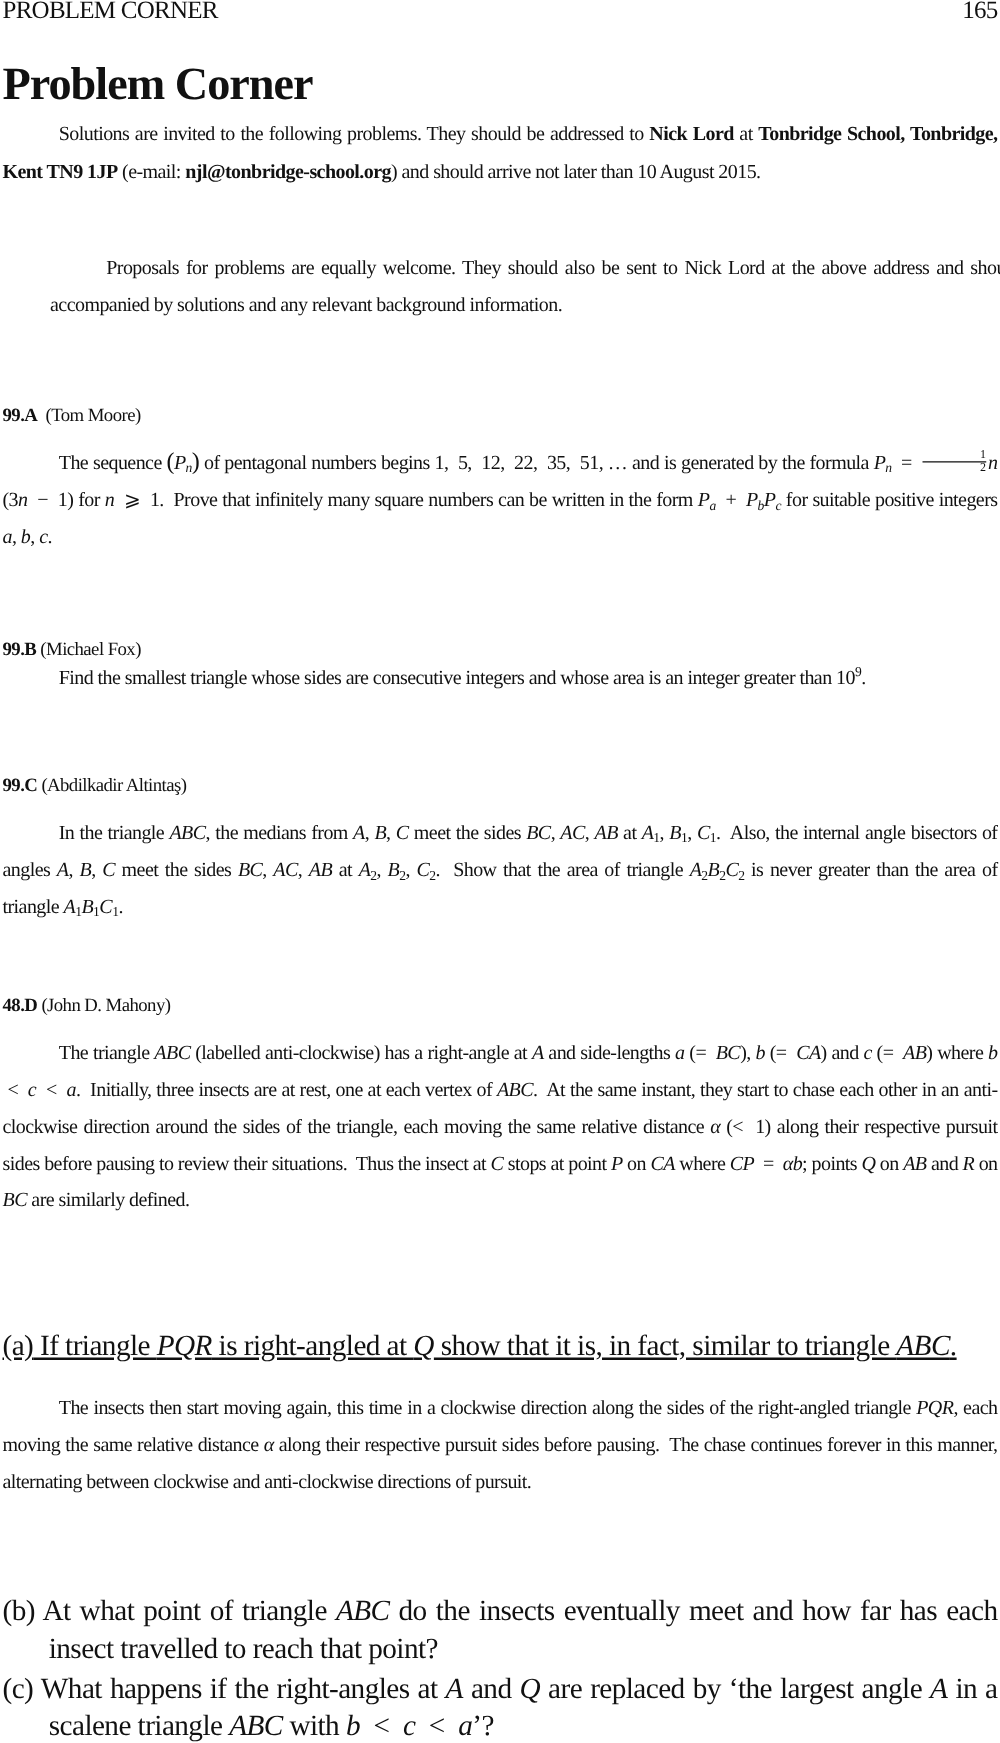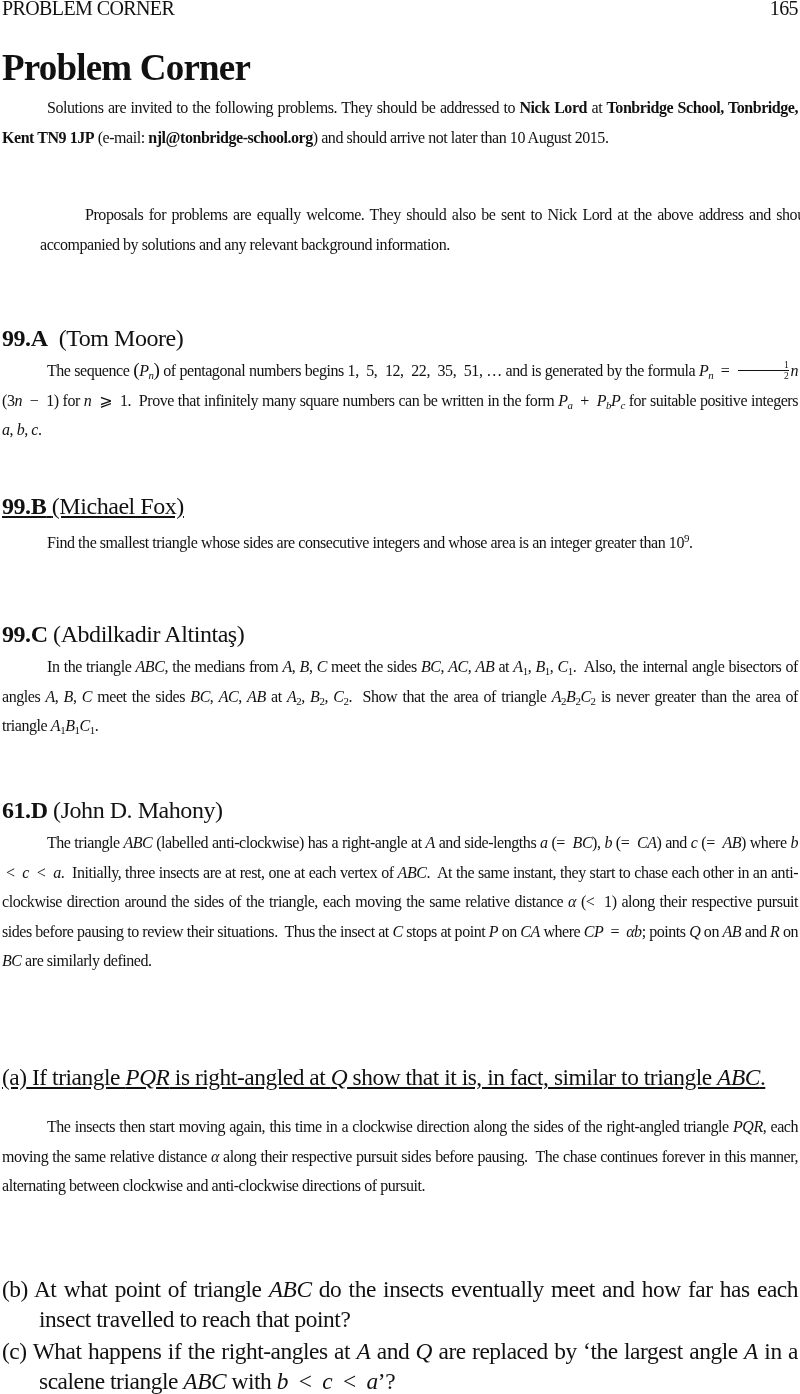--- a/index.html
+++ b/index.html
@@ -3,21 +3,21 @@
 <meta charset="utf-8">
 <style>
   html, body { margin:0; padding:0; background:#ffffff; }
   body { width:800px; height:1394px; overflow:hidden; font-family:"Liberation Serif","DejaVu Serif",serif; color:#111; }
   .page { position:relative; width:800px; }
   .running-head { position:absolute; top:-3px; left:2px; right:2px; height:24px; font-size:20px; letter-spacing:-0.6px; }
   .running-head .left { position:absolute; left:0; top:0; }
   .running-head .right { position:absolute; right:0; top:0; }
   h1 { position:absolute; left:2px; top:46px; margin:0; font-size:37px; font-weight:bold; letter-spacing:-0.8px; }
   .para { position:absolute; left:2px; width:796px; font-size:16px; line-height:29.5px; text-align:justify; text-indent:45px; letter-spacing:-0.45px; word-spacing:0px; margin:0; }
-  .ph { position:absolute; left:2px; font-size:24px; letter-spacing:-0.45px; margin:0;text-align:center; }
+  .ph { position:absolute; left:2px; font-size:15px; letter-spacing:-0.45px; margin:0;text-align:center; }
   .ph b { font-weight:bold; }
   i { font-style:italic; }
   sub { font-size:0.68em; vertical-align:-0.25em; line-height:0; }
   sup { font-size:0.68em; vertical-align:0.55em; line-height:0; }
   .frac { display:inline-block; vertical-align:middle; font-size:0.6em; text-align:center; line-height:1; margin:0 1px; position:relative; top:-2px; }
   .frac span { display:block; }
   .frac .num { border-bottom:1px solid #111; padding:0 1px; }
   .item { position:absolute; left:2px; width:796px; font-size:23.4px; line-height:29.5px; letter-spacing:-0.45px; text-align:justify; padding-left:37px; text-indent:-37px; box-sizing:border-box; }
   .bigparen { font-size:1.2em; line-height:0; }
 </style>
@@ -33,27 +33,27 @@
 
   <h1>Problem Corner</h1>
 
   <p class="para" style="top:93px;"><span>Solutions are invited to the following problems.  They should be addressed to </span><b>Nick Lord</b><span> at </span><b>Tonbridge School, Tonbridge, Kent TN9 1JP</b><span> (e-mail: </span><b>njl@tonbridge-school.org</b><span>) and should arrive not later than 10 August 2015.</span></p>
 
   <p class="para" style="top:200px;margin-left:38px;">Proposals for problems are equally welcome.  They should also be sent to Nick Lord at the above address and should be accompanied by solutions and any relevant background information.</p>
 
   <p class="ph" style="top:325px;"><b>99.A</b>&nbsp; <span>(Tom Moore)</span></p>
   <p class="para" style="top:356px;">The sequence <span class="bigparen">(</span><i>P<sub>n</sub></i><span class="bigparen">)</span> of pentagonal numbers begins 1,&nbsp; 5,&nbsp; 12,&nbsp; 22,&nbsp; 35,&nbsp; 51, … and is generated by the formula <i>P<sub>n</sub></i> &nbsp;= &nbsp;<span class="frac"><span class="num">1</span><span>2</span></span><i>n</i> (3<i>n</i> &nbsp;− &nbsp;1) for <i>n</i> &nbsp;⩾ &nbsp;1.&nbsp; Prove that infinitely many square numbers can be written in the form <i>P<sub>a</sub></i> &nbsp;+ &nbsp;<i>P<sub>b</sub>P<sub>c</sub></i> for suitable positive integers <i>a</i>, <i>b</i>, <i>c</i>.</p>
 
-  <p class="ph" style="top:493px;text-decoration:underline;"><b>99.B</b> <span>(Michael Fox)</span></p>
+  <p class="ph" style="top:512px;"><b>99.B</b> <span>(Michael Fox)</span></p>
   <p class="para" style="top:528px;">Find the smallest triangle whose sides are consecutive integers and whose area is an integer greater than 10<sup>9</sup>.</p>
 
   <p class="ph" style="top:621px;"><b>99.C</b> <span>(Abdilkadir Altintaş)</span></p>
   <p class="para" style="top:652px;">In the triangle <i>ABC</i>, the medians from <i>A</i>, <i>B</i>, <i>C</i> meet the sides <i>BC</i>, <i>AC</i>, <i>AB</i> at <i>A</i><sub>1</sub>, <i>B</i><sub>1</sub>, <i>C</i><sub>1</sub>.&nbsp; Also, the internal angle bisectors of angles <i>A</i>, <i>B</i>, <i>C</i> meet the sides <i>BC</i>, <i>AC</i>, <i>AB</i> at <i>A</i><sub>2</sub>, <i>B</i><sub>2</sub>, <i>C</i><sub>2</sub>.&nbsp; Show that the area of triangle <i>A</i><sub>2</sub><i>B</i><sub>2</sub><i>C</i><sub>2</sub> is never greater than the area of triangle <i>A</i><sub>1</sub><i>B</i><sub>1</sub><i>C</i><sub>1</sub>.</p>
 
-  <p class="ph" style="top:797px;"><b>61.D</b> <span>(John D. Mahony)</span></p>
+  <p class="ph" style="top:797px;"><b>48.D</b> <span>(John D. Mahony)</span></p>
   <p class="para" style="top:828px;">The triangle <i>ABC</i> (labelled anti-clockwise) has a right-angle at <i>A</i> and side-lengths <i>a</i> (= &nbsp;<i>BC</i>), <i>b</i> (= &nbsp;<i>CA</i>) and <i>c</i> (= &nbsp;<i>AB</i>) where <i>b</i> &nbsp;&lt; &nbsp;<i>c</i> &nbsp;&lt; &nbsp;<i>a</i>.&nbsp; Initially, three insects are at rest, one at each vertex of <i>ABC</i>.&nbsp; At the same instant, they start to chase each other in an anti-clockwise direction around the sides of the triangle, each moving the same relative distance <i>α</i> (&lt; &nbsp;1) along their respective pursuit sides before pausing to review their situations.&nbsp; Thus the insect at <i>C</i> stops at point <i>P</i> on <i>CA</i> where <i>CP</i> &nbsp;= &nbsp;<i>αb</i>; points <i>Q</i> on <i>AB</i> and <i>R</i> on <i>BC</i> are similarly defined.</p>
 
   <div class="item" style="top:1063px;text-decoration:underline;"><span>(a)</span> If triangle <i>PQR</i> is right-angled at <i>Q</i> show that it is, in fact, similar to triangle <i>ABC</i>.</div>
 
   <p class="para" style="top:1089px;margin-top:23px;">The insects then start moving again, this time in a clockwise direction along the sides of the right-angled triangle <i>PQR</i>, each moving the same relative distance <i>α</i> along their respective pursuit sides before pausing.&nbsp; The chase continues forever in this manner, alternating between clockwise and anti-clockwise directions of pursuit.</p>
 
   <div class="item" style="top:1275px;"><span>(b)</span> At what point of triangle <i>ABC</i> do the insects eventually meet and how far has each insect travelled to reach that point?</div>
 
   <div class="item" style="top:1337px;"><span>(c)</span> What happens if the right-angles at <i>A</i> and <i>Q</i> are replaced by ‘the largest angle <i>A</i> in a scalene triangle <i>ABC</i> with <i>b</i> &nbsp;&lt; &nbsp;<i>c</i> &nbsp;&lt; &nbsp;<i>a</i>’?</div>
 

